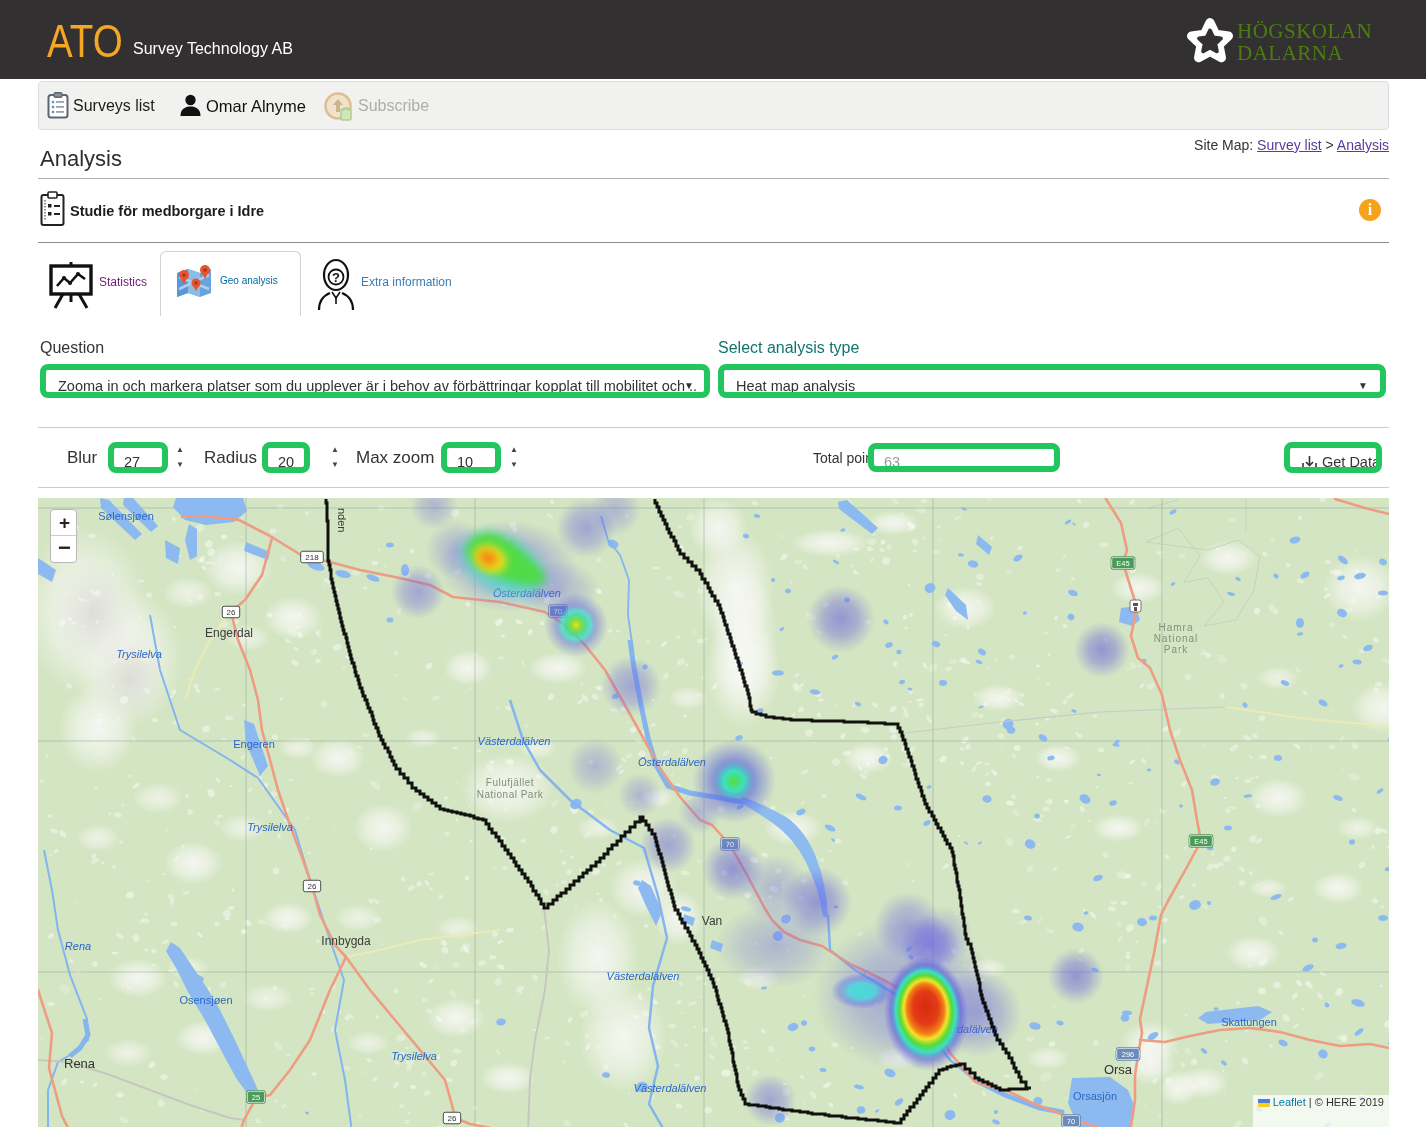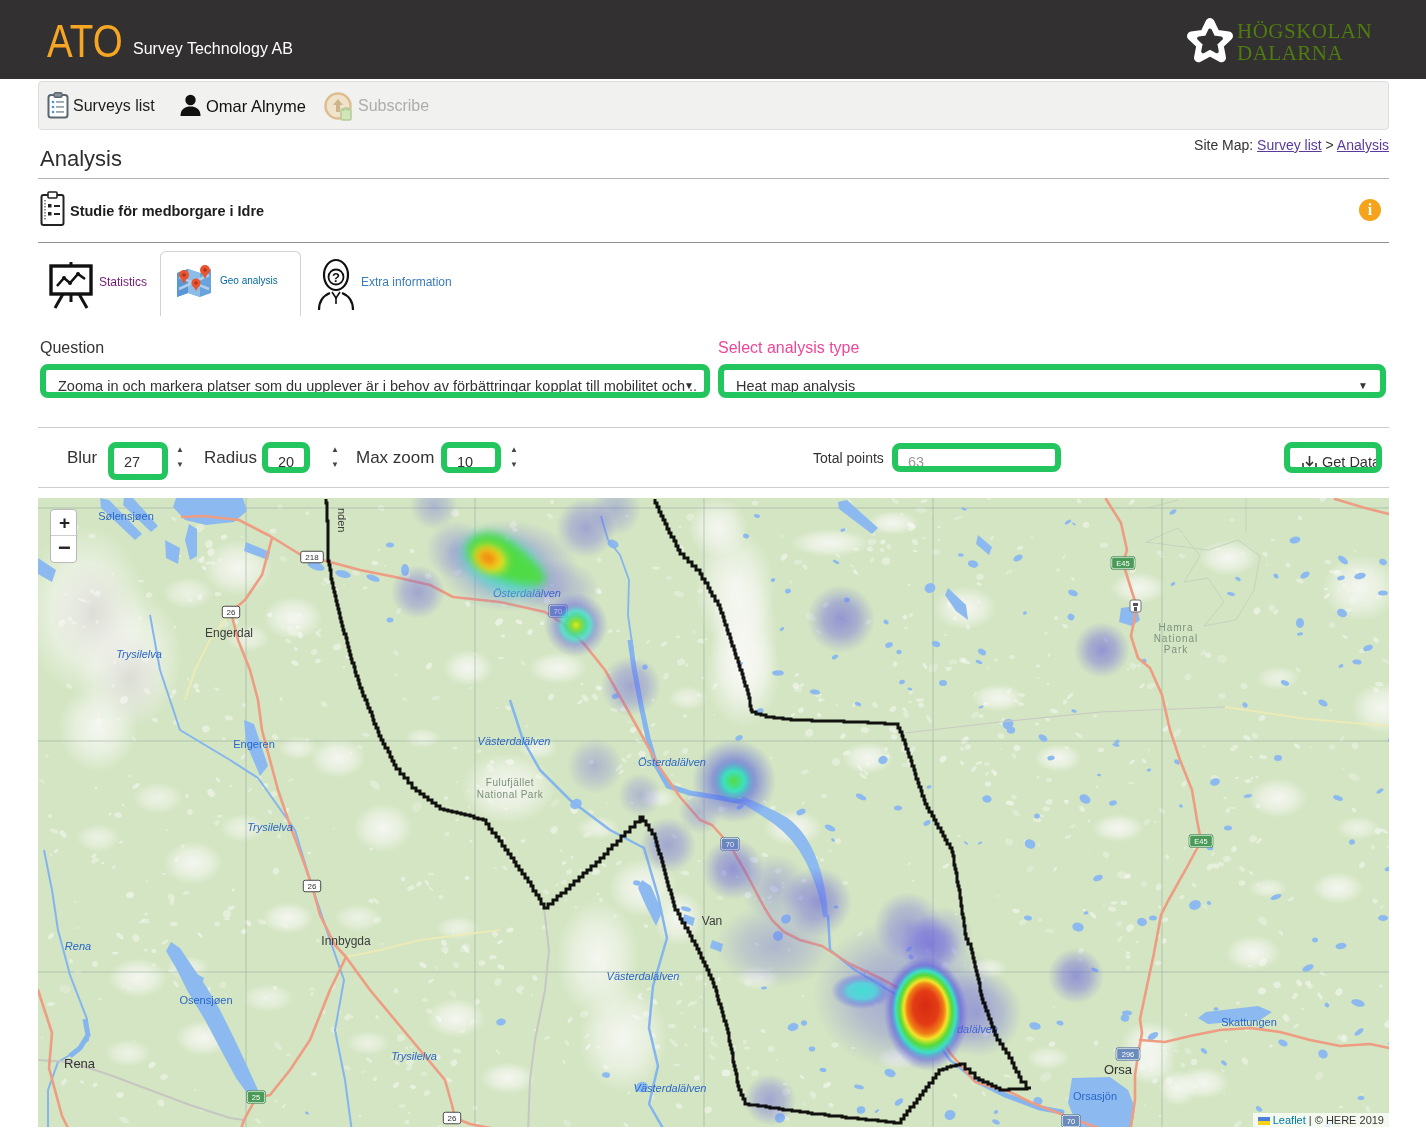--- a/index.html
+++ b/index.html
@@ -96,43 +96,43 @@
 <ellipse cx="20" cy="17" rx="12" ry="15" fill="none" stroke="#111" stroke-width="2.2"></ellipse>
 <circle cx="20" cy="19" r="7.5" fill="none" stroke="#111" stroke-width="1.8"></circle>
 <text x="20" y="24" text-anchor="middle" font-size="13" font-weight="bold" fill="#111" style="font-family:'Liberation Sans',sans-serif">?</text>
 <path d="M3,52 C3,42 9,37 14,35 M37,52 C37,42 31,37 26,35" fill="none" stroke="#111" stroke-width="2.2"></path>
 <path d="M16,34 L20,40 L24,34" fill="none" stroke="#111" stroke-width="1.6"></path>
 <path d="M20,40 L20,46" stroke="#111" stroke-width="1.6"></path>
 </svg>
 <div class="abs" style="left:361px;top:275px;font-size:12px;color:#3a7cb8">Extra information</div>
 <div class="abs" style="left:40px;top:339px;font-size:16px;color:#333">Question</div>
 <div class="inp" style="left:40px;top:364px;width:670px;height:34px;line-height:32px;padding-left:12px">Zooma in och markera platser som du upplever är i behov av förbättringar kopplat till mobilitet och ..<span style="position:absolute;right:10px;top:0;font-size:10px;color:#333">▼</span></div>
-<div class="abs" style="left:718px;top:339px;font-size:16px;color:#ec4899">Select analysis type</div>
+<div class="abs" style="left:718px;top:339px;font-size:16px;color:#0f766e">Select analysis type</div>
 <div class="inp" style="left:718px;top:364px;width:668px;height:34px;line-height:32px;padding-left:12px">Heat map analysis<span style="position:absolute;right:12px;top:0;font-size:10px;color:#333">▼</span></div>
 <div class="hr" style="top:427px;background:#ccc"></div>
 <div class="lab" style="left:67px;top:448px">Blur</div>
-<div class="inp" style="left:108px;top:442px;width:60px;height:38px;line-height:29px;padding-left:10px">27</div>
+<div class="inp" style="left:108px;top:442px;width:60px;height:31px;line-height:29px;padding-left:10px">27</div>
 <div class="spin" style="left:172px;top:442px">
     <span>▲</span>
     <span>▼</span>
   </div>
 <div class="lab" style="left:204px;top:448px">Radius</div>
 <div class="inp" style="left:262px;top:442px;width:48px;height:31px;line-height:29px;padding-left:10px">20</div>
 <div class="spin" style="left:327px;top:442px">
     <span>▲</span>
     <span>▼</span>
   </div>
 <div class="lab" style="left:356px;top:448px">Max zoom</div>
 <div class="inp" style="left:441px;top:442px;width:60px;height:31px;line-height:29px;padding-left:10px">10</div>
 <div class="spin" style="left:506px;top:442px">
     <span>▲</span>
     <span>▼</span>
   </div>
 <div class="abs" style="left:813px;top:450px;font-size:14px;font-weight:normal;color:#333">Total points</div>
-<div class="inp" style="left:892px;top:443px;width:169px;height:29px;line-height:27px;padding-left:10px;color:#999">63</div>
+<div class="inp" style="left:868px;top:443px;width:192px;height:29px;line-height:27px;padding-left:10px;color:#999">63</div>
 <div class="inp" style="left:1284px;top:442px;width:98px;height:31px;line-height:29px;text-align:left;padding-left:32px">Get Data
 <svg style="position:absolute;left:11px;top:7px" width="17" height="17" viewBox="0 0 17 17">
       <path d="M8.5,1 L8.5,10 M5,7 L8.5,10.5 L12,7" stroke="#333" stroke-width="1.6" fill="none"></path>
       <path d="M2,8 L2,15 L15,15 L15,8" stroke="#333" stroke-width="1.6" fill="none"></path>
     </svg></div>
 <div class="hr" style="top:487px;background:#ccc"></div>
 <div class="abs" style="left:38px;top:498px;width:1351px;height:629px;overflow:hidden">
     <svg width="1351" height="629" viewBox="0 0 1351 629" xmlns="http://www.w3.org/2000/svg" style="position:absolute;left:0;top:0">
       <defs>
 <radialGradient id="gP">
@@ -1618,18 +1618,18 @@
       <ellipse cx="905" cy="438" rx="30" ry="30" fill="url(#gPf)"></ellipse>
       <ellipse cx="940" cy="515" rx="44" ry="44" fill="url(#gP)"></ellipse>
       <ellipse cx="824" cy="493" rx="31" ry="18" fill="url(#gCyan)"></ellipse>
       <ellipse cx="888" cy="516" rx="42" ry="57" fill="url(#gHotM)" transform="rotate(-4 888 516)"></ellipse>
       <path d="M288,1H288V5H289V10H289V14H289V19H289V23H290V28H290V32H290V36H290V41H290V45H290V50H290V54H290V59H290V63H291V67H292V72H293V76H293V81H294V85H295V90H296V94H297V98H298V103H299V107H300V111H301V115H302V120H303V124H304V128H305V132H306V136H308V140H309V145H310V149H311V153H312V157H313V161H314V165H316V169H317V174H318V178H320V182H321V186H322V190H324V194H325V198H327V202H329V206H330V210H332V214H334V218H335V222H336V226H338V230H340V234H341V238H343V242H345V246H347V250H350V254H352V259H354V263H356V267H358V271H362V276H366V280H370V285H374V290H378V293H382V296H386V299H390V302H394V305H398V308H402V311H406V312H410V313H414V314H419V315H423V316H427V317H432V318H436V320H440V321H445V322H448V326H451V331H454V335H458V339H461V343H464V348H467V352H470V356H473V360H476V364H478V368H481V372H484V376H487V380H490V384H493V388H495V393H498V397H501V401H503V406H506V410H510V406H515V402H519V398H523V395H528V391H532V387H536V383H541V379H545V375H549V372H553V368H558V364H562V360H566V356H570V351H574V347H579V343H583V338H587V334H592V329H597V324H602V319H605V323H608V327H611V332H614V336H617V340H618V344H619V348H620V352H621V356H623V360H624V364H625V368H626V372H627V376H628V380H629V384H630V388H631V392H633V396H634V400H635V404H636V408H637V412H640V416H642V421H644V425H647V430H650V434H652V438H654V443H657V447H659V451H661V455H663V460H665V464H667V468H669V472H671V477H673V481H675V485H676V489H678V493H679V498H680V502H681V506H683V510H684V514H685V518H686V523H688V527H689V531H690V535H691V539H691V543H692V547H693V551H694V555H695V559H695V564H696V568H697V572H698V576H699V580H699V584H700V588H701V592H703V597H705V601H707V606H711V607H715V607H720V608H724V608H728V609H732V610H737V610H741V611H745V612H749V612H754V613H758V613H762V614H766V614H770V615H774V616H779V616H783V616H787V617H791V618H795V618H800V618H804V619H808V620H812V620H816V620H820V621H824V621H828V622H832V622H836V622H840V623H844V623H848V624H852V624H856V625H860V625H863V621H866V617H869V613H872V609H876V605H879V601H882V597H885V593H888V589H891V585H895V580H898V576H901V572H905V571H909V569H913V568H918V567H922V566H927V571H932V575H937V580H941V582H945V584H950V586H954V588H958V590H962V592H966V592H971V591H975V591H980V591H984V591H989V590H993V590H988V584H983V579H981V574H978V570H976V565H974V560H971V555H968V551H965V546H962V542H959V537H957V533H956V529H954V525H953V521H951V517H950V513H948V509H947V505H945V501H944V497H943V493H942V489H942V485H941V481H940V477H939V473H938V469H937V464H936V460H935V455H934V451H933V446H930V441H928V436H927V432H927V428H926V424H926V420H925V416H924V412H924V408H923V404H923V400H922V396H922V392H921V388H920V384H919V380H919V375H918V371H917V367H916V363H916V358H915V354H914V350H912V346H909V342H907V338H905V334H903V330H900V326H898V322H896V318H894V314H891V310H889V306H887V302H886V298H884V293H883V289H881V285H880V281H878V276H877V272H876V268H874V263H873V259H871V255H870V251H868V246H867V242H865V238H864V234H862V230H860V226H856V226H852V226H847V225H843V225H839V225H835V225H830V224H826V224H822V224H818V224H814V224H810V224H806V223H802V223H798V223H794V223H790V223H786V223H782V223H778V223H774V222H770V222H766V222H762V222H758V222H753V221H749V221H745V220H741V220H736V219H732V219H728V217H723V216H718V214H714V212H713V208H712V204H712V200H711V196H710V192H709V188H707V184H706V180H705V176H704V172H702V168H701V164H700V160H698V156H697V152H696V148H694V144H693V140H692V136H690V132H689V127H687V123H686V119H685V115H683V111H682V107H680V103H677V98H674V94H672V90H670V85H667V81H664V76H662V72H658V68H654V64H650V60H646V56H642V52H640V48H638V43H636V39H633V35H631V31H629V26H627V22H625V18H623V14H621V9H619V5H617V1" fill="none" stroke="#000" stroke-width="3" opacity="0.92"></path>
     </svg>
     <div style="position:absolute;left:12px;top:11px;width:27px;border:1px solid #b9b9b9;border-radius:4px;background:#fff">
 <div style="width:27px;height:26px;text-align:center;font-size:19px;font-weight:bold;color:#222;line-height:26px;border-bottom:1px solid #ccc">+</div>
 <div style="width:27px;height:26px;text-align:center;font-size:22px;font-weight:bold;color:#222;line-height:24px">−</div>
     </div>
-    <div style="position:absolute;right:0;bottom:0;background:rgba(255,255,255,0.75);font-size:11px;color:#333;padding:1px 5px 0 5px;line-height:13px">
+    <div style="position:absolute;right:0;bottom:0;background:rgba(255,255,255,0.75);font-size:11px;color:#333;padding:1px 5px 18px 5px;line-height:13px">
 <svg width="12" height="8" viewBox="0 0 12 8" style="vertical-align:-1px">
         <rect width="12" height="4" fill="#4e7ed6"></rect>
         <rect y="4" width="12" height="4" fill="#f7d117"></rect>
       </svg>
 <span style="color:#0078A8">Leaflet</span> | © HERE 2019</div>
   </div>
 </body></html>

